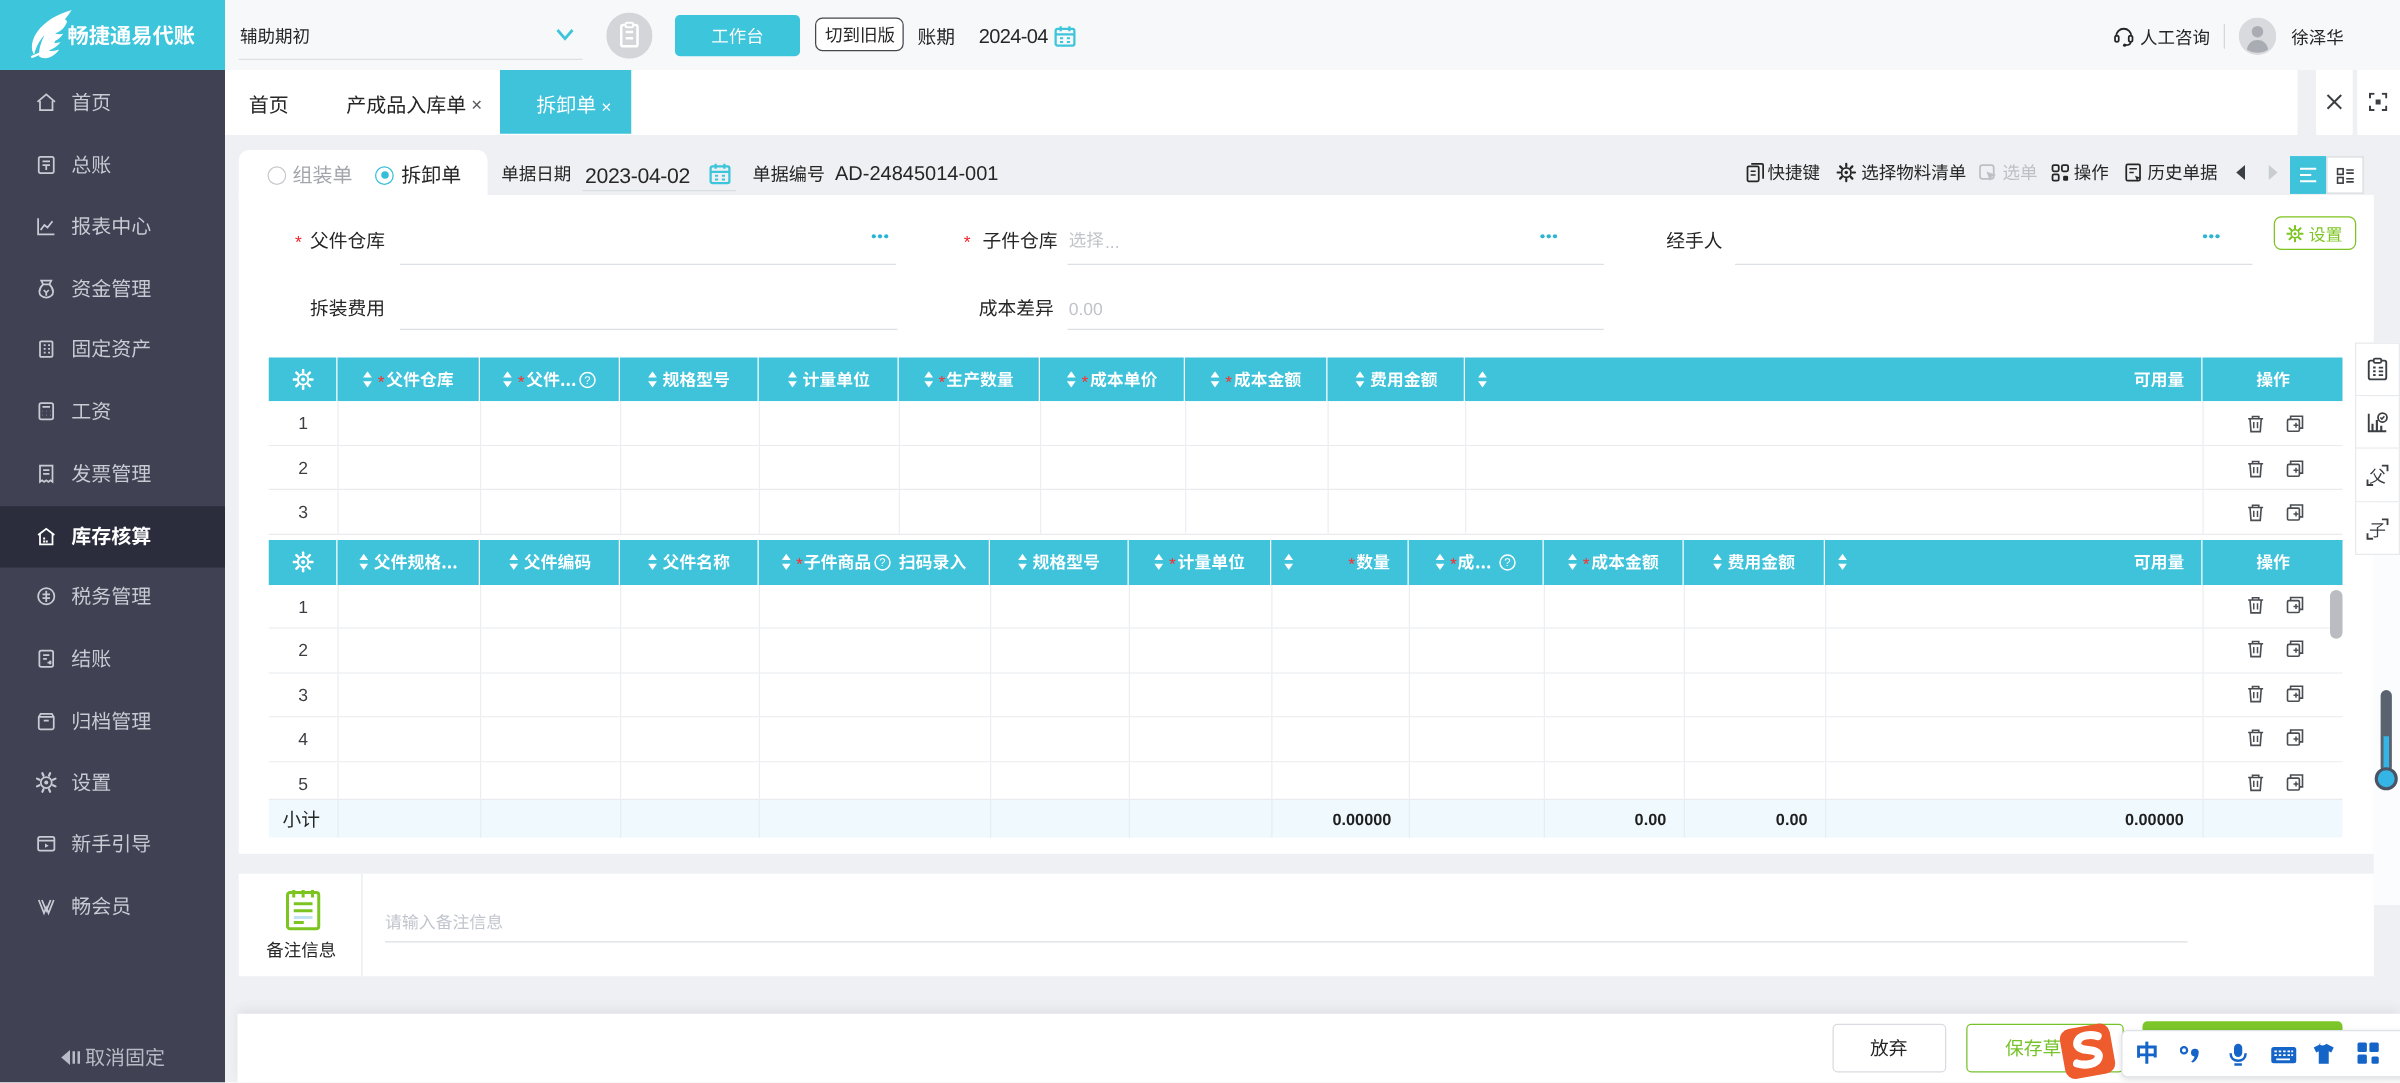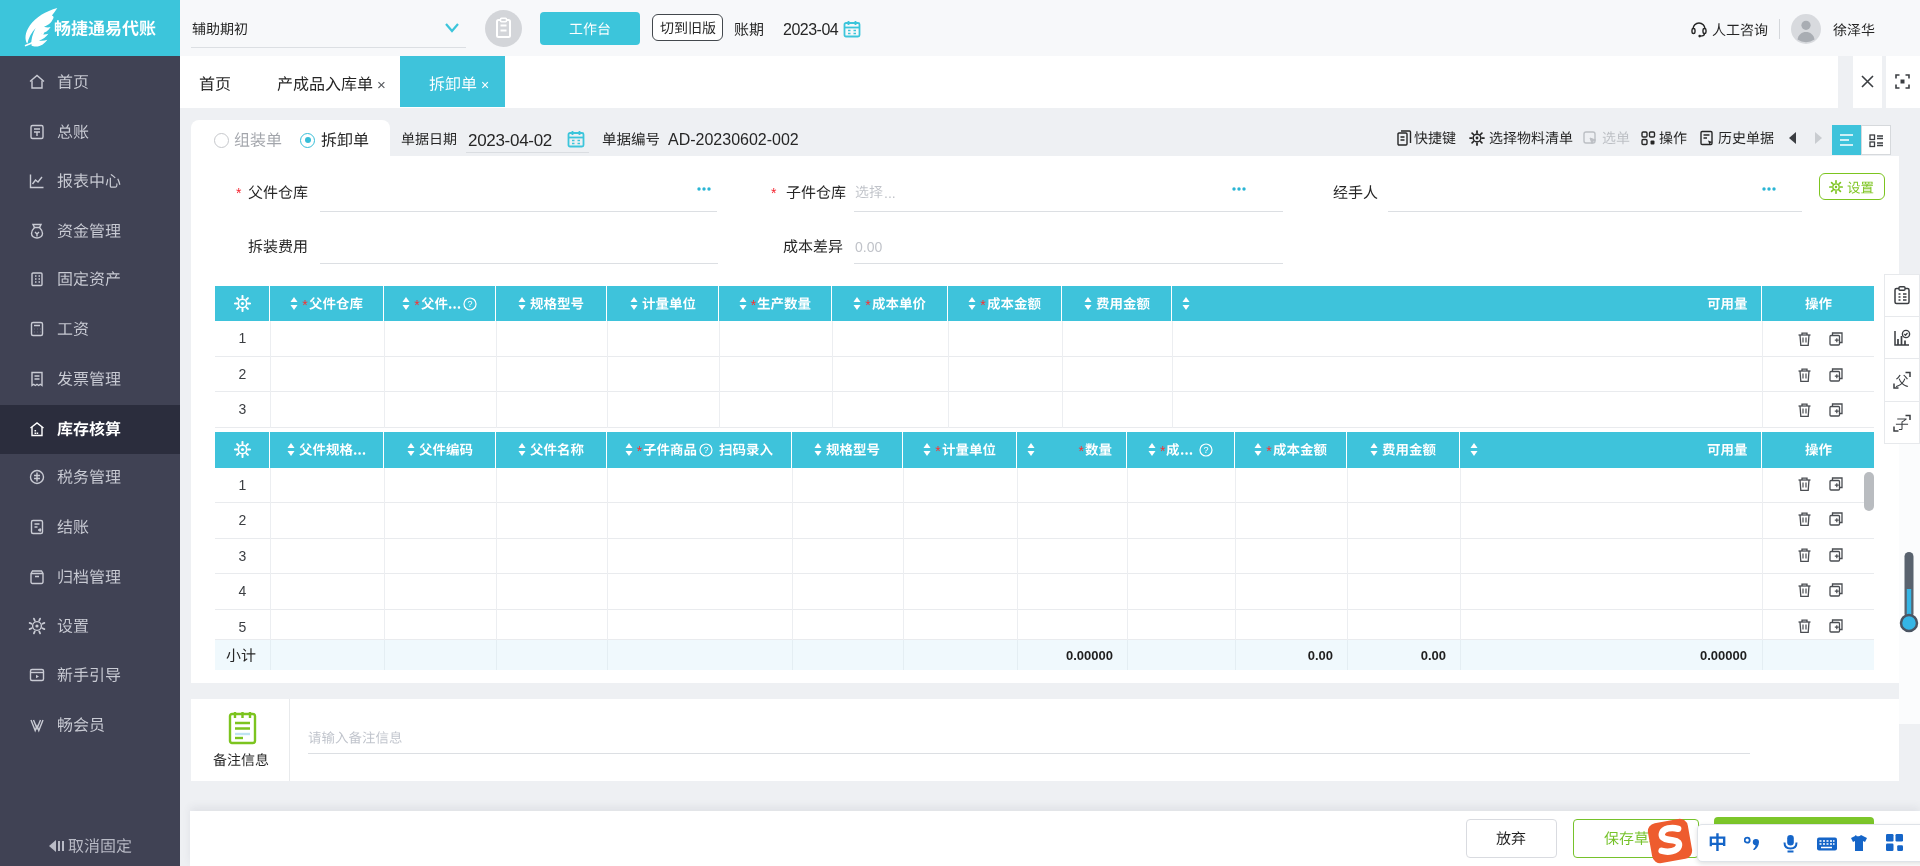--- a/index.html
+++ b/index.html
@@ -458,21 +458,21 @@
     </svg>
   </div>
 <div style="position:absolute;left:734px;top:21.8px;line-height:0;">
     <svg style="width:30.0px;height:15px;" viewBox="0 -860 2000 1000" fill="#262626">
       <g transform="scale(1,-1)">
         <use href="#g8d26" x="0"></use>
         <use href="#g671f" x="1000"></use>
       </g>
     </svg>
   </div>
-<div class="abs lat" style="left:783px;top:21px;font-size:16px;letter-spacing:-0.5px">2023-04</div>
+<div class="abs lat" style="left:783px;top:21px;font-size:16px;letter-spacing:-0.5px">2024-04</div>
 <div class="abs" style="left:843px;top:19.5px">
     <svg width="18" height="18" viewBox="0 0 18 18" style="">
       <rect x="1.5" y="3" width="15" height="13.5" rx="1.5" fill="none" stroke="#3cc5db" stroke-width="1.8"></rect>
       <path d="M1.5 7.5h15" stroke="#3cc5db" stroke-width="1.8"></path>
       <path d="M5.5 1v4M12.5 1v4" stroke="#3cc5db" stroke-width="1.8"></path>
       <path d="M5 10.5h2.5M10.5 10.5H13M5 13.5h2.5M10.5 13.5H13" stroke="#3cc5db" stroke-width="1.6"></path>
     </svg>
   </div>
 <div class="abs" style="left:1690px;top:19px">
     <svg width="18" height="19" viewBox="0 0 18 19" style="">
@@ -603,21 +603,21 @@
 <div style="position:absolute;left:602px;top:132.0px;line-height:0;">
     <svg style="width:58.0px;height:14.5px;" viewBox="0 -860 4000 1000" fill="#262626">
       <g transform="scale(1,-1)">
         <use href="#g5355" x="0"></use>
         <use href="#g636e" x="1000"></use>
         <use href="#g7f16" x="2000"></use>
         <use href="#g53f7" x="3000"></use>
       </g>
     </svg>
   </div>
-<div class="abs lat" style="left:668px;top:131px;font-size:16px">AD-20230602-002</div>
+<div class="abs lat" style="left:668px;top:131px;font-size:16px">AD-24845014-001</div>
 <div class="abs" style="left:1396px;top:129px">
     <svg width="16" height="18" viewBox="0 0 16 18" style="">
       <rect x="2" y="4" width="9" height="12" rx="1" fill="none" stroke="#262626" stroke-width="1.4"></rect>
       <path d="M5 2h8.5a1 1 0 0 1 1 1v11" fill="none" stroke="#262626" stroke-width="1.4"></path>
       <path d="M4.5 8h4M4.5 11h4" stroke="#262626" stroke-width="1.3"></path>
     </svg>
   </div>
 <div style="position:absolute;left:1414px;top:131.3px;line-height:0;">
     <svg style="width:42.0px;height:14px;" viewBox="0 -860 3000 1000" fill="#262626">
       <g transform="scale(1,-1)">

